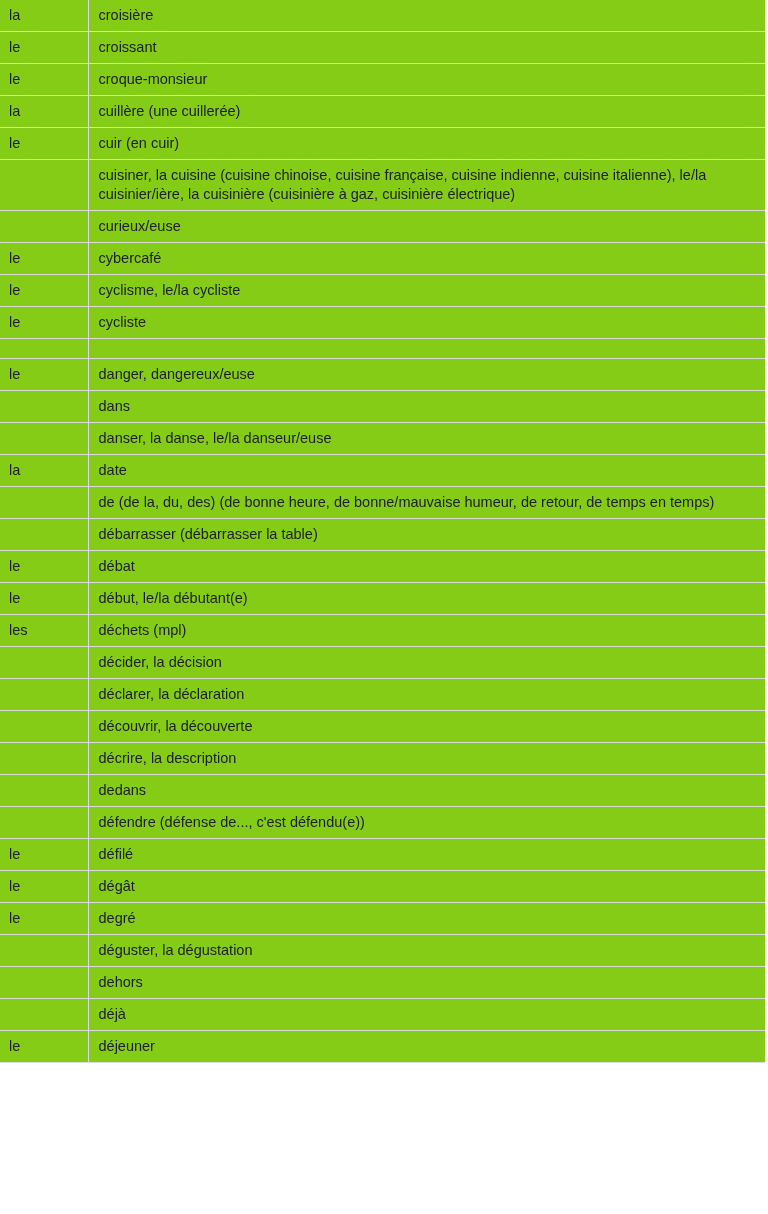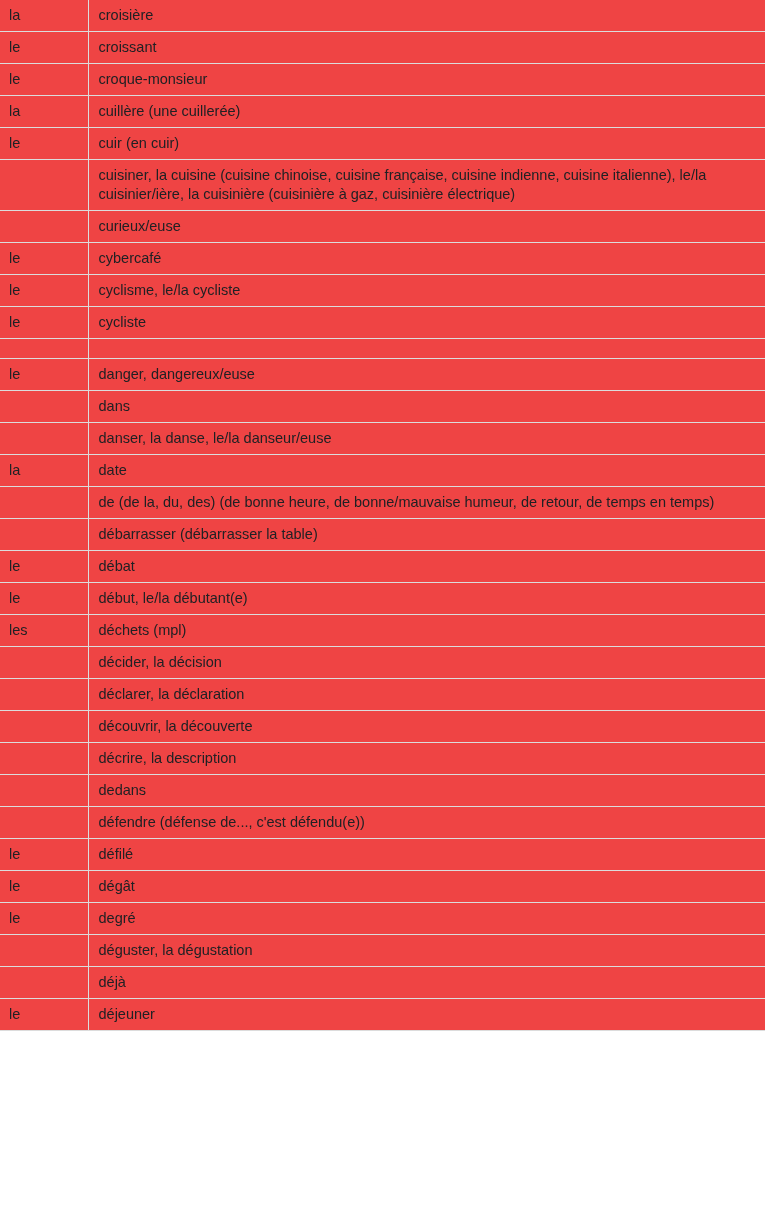--- a/index.html
+++ b/index.html
@@ -22,21 +22,21 @@
     border-collapse: collapse;
     table-layout: fixed;
     margin: 0;
     padding: 0;
   }
 
   .vocab-table col.col-article { width: 88px; }
   .vocab-table col.col-term    { width: 677px; }
 
   .vocab-table tr {
-    background: #ef4444;
+    background: #84cc16;
   }
 
   .vocab-table td {
     border: 1px solid #dcdcdc;
     padding: 6px 8px 6px 9px;
     font-size: 14.5px;
     line-height: 19px;
     vertical-align: middle;
     color: #202124;
     word-wrap: break-word;
@@ -187,20 +187,24 @@
       <tr>
         <td class="cell-article">le</td>
         <td class="cell-term">degré</td>
       </tr>
       <tr>
         <td class="cell-article"></td>
         <td class="cell-term">déguster, la dégustation</td>
       </tr>
       <tr>
         <td class="cell-article"></td>
+        <td class="cell-term">dehors</td>
+      </tr>
+      <tr>
+        <td class="cell-article"></td>
         <td class="cell-term">déjà</td>
       </tr>
       <tr>
         <td class="cell-article">le</td>
         <td class="cell-term">déjeuner</td>
       </tr>
     </tbody>
 </table>
 
 </body></html>

